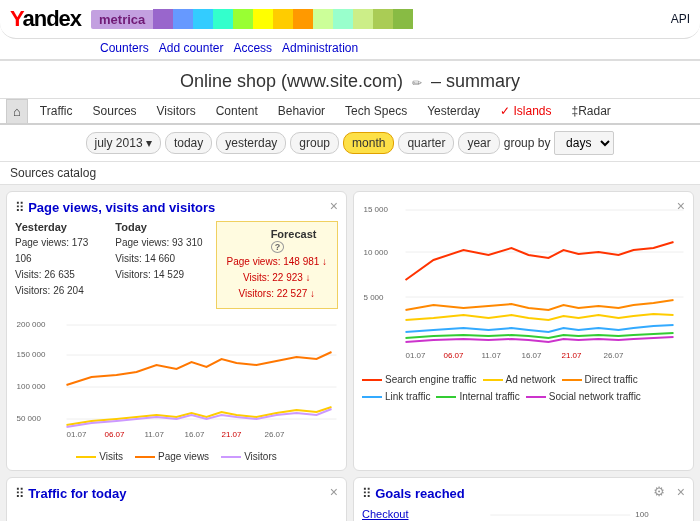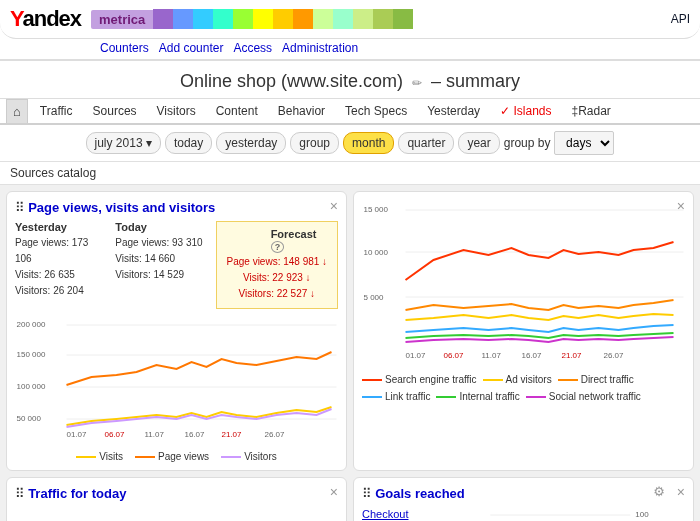--- a/index.html
+++ b/index.html
@@ -258,21 +258,21 @@
       </svg>
     </div>
 
     <div class="traffic-sources-legend">
       <div class="legend-item">
         <span class="legend-dot" style="background:#ff3300;"></span>
         <span>Search engine traffic</span>
       </div>
       <div class="legend-item">
         <span class="legend-dot" style="background:#ffcc00;"></span>
-        <span>Ad visitors</span>
+        <span>Ad network</span>
       </div>
       <div class="legend-item">
         <span class="legend-dot" style="background:#ff8800;"></span>
         <span>Direct traffic</span>
       </div>
       <div class="legend-item">
         <span class="legend-dot" style="background:#33aaff;"></span>
         <span>Link traffic</span>
       </div>
       <div class="legend-item">

